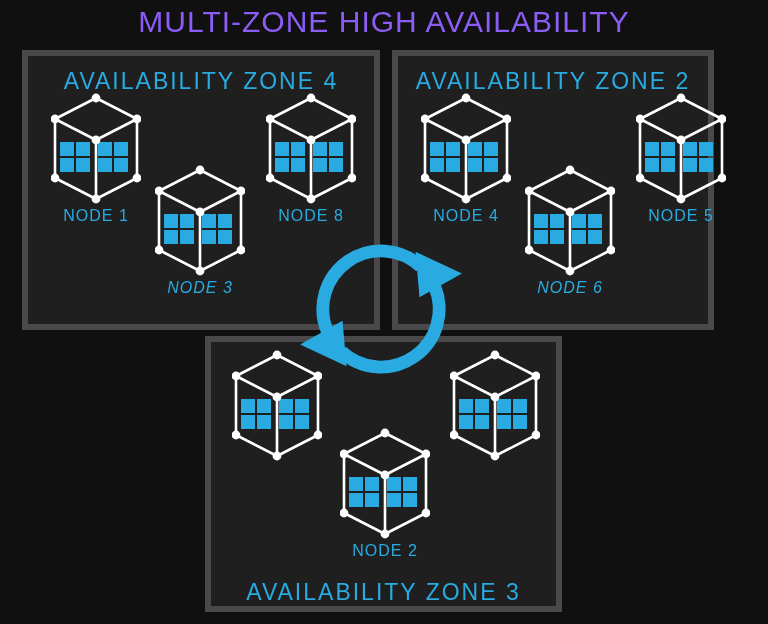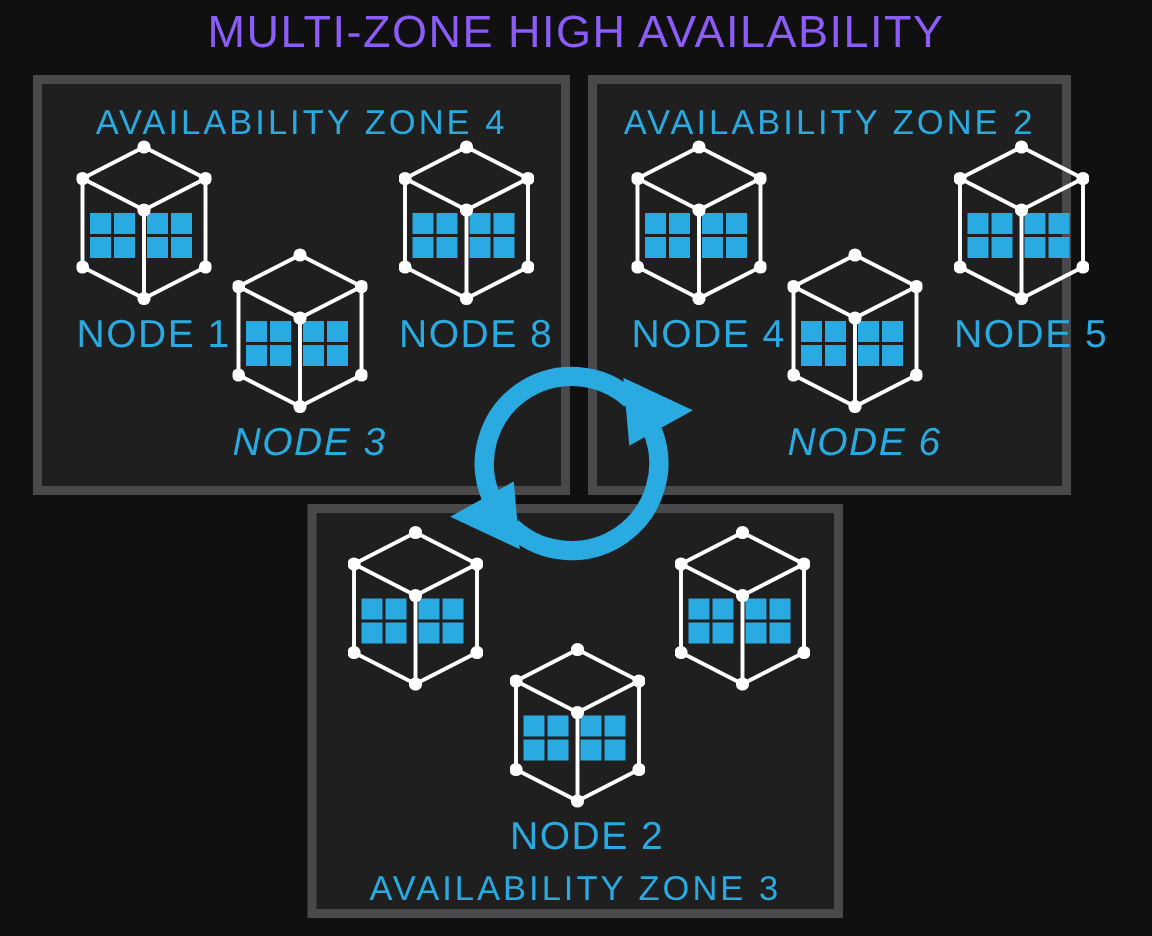--- a/index.html
+++ b/index.html
@@ -57,21 +57,21 @@
     text-align: center;
   }
   .node svg.cube {
     display: block;
     width: 90px;
     height: 112px;
   }
   .node-label {
     margin-top: 2px;
     color: #29abe2;
-    font-size: 26px;
+    font-size: 16px;
     letter-spacing: 1px;
     white-space: nowrap;
   }
   
   .zone-1 .pos-a, .zone-2 .pos-a { left: 23px;  top: 37px; }
   .zone-1 .pos-b, .zone-2 .pos-b { left: 238px; top: 37px; }
   .zone-1 .pos-c, .zone-2 .pos-c { left: 127px; top: 109px; font-style: italic; }
   .zone-3 .pos-a { left: 21px;  top: 8px; }
   .zone-3 .pos-b { left: 239px; top: 8px; }
   .zone-3 .pos-c { left: 129px; top: 86px; }

